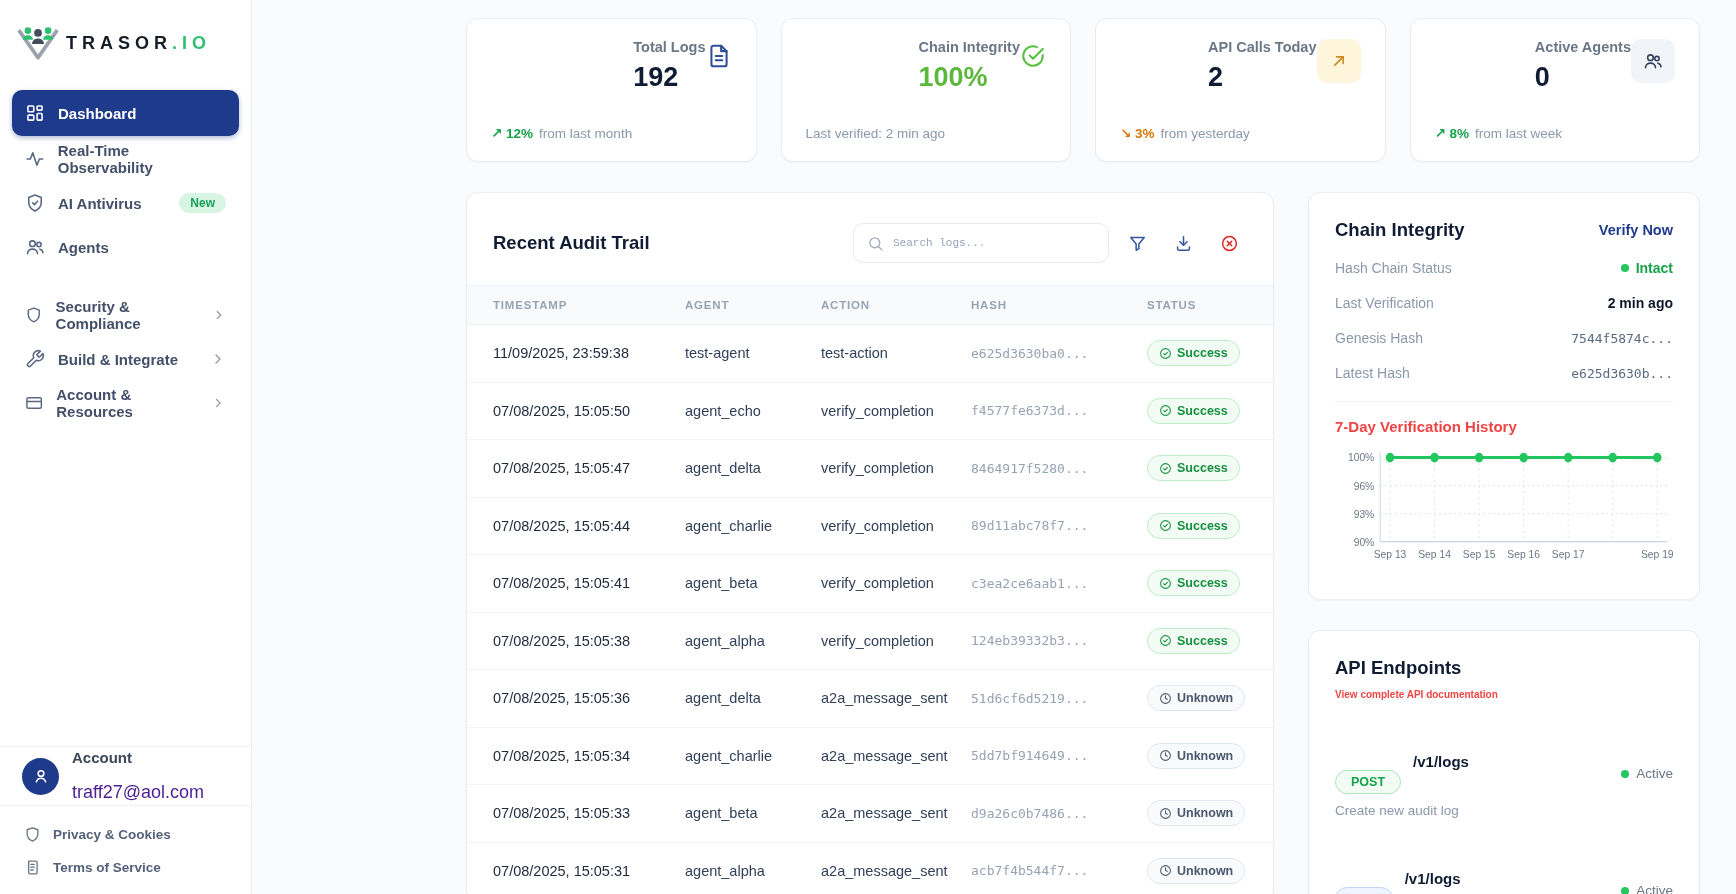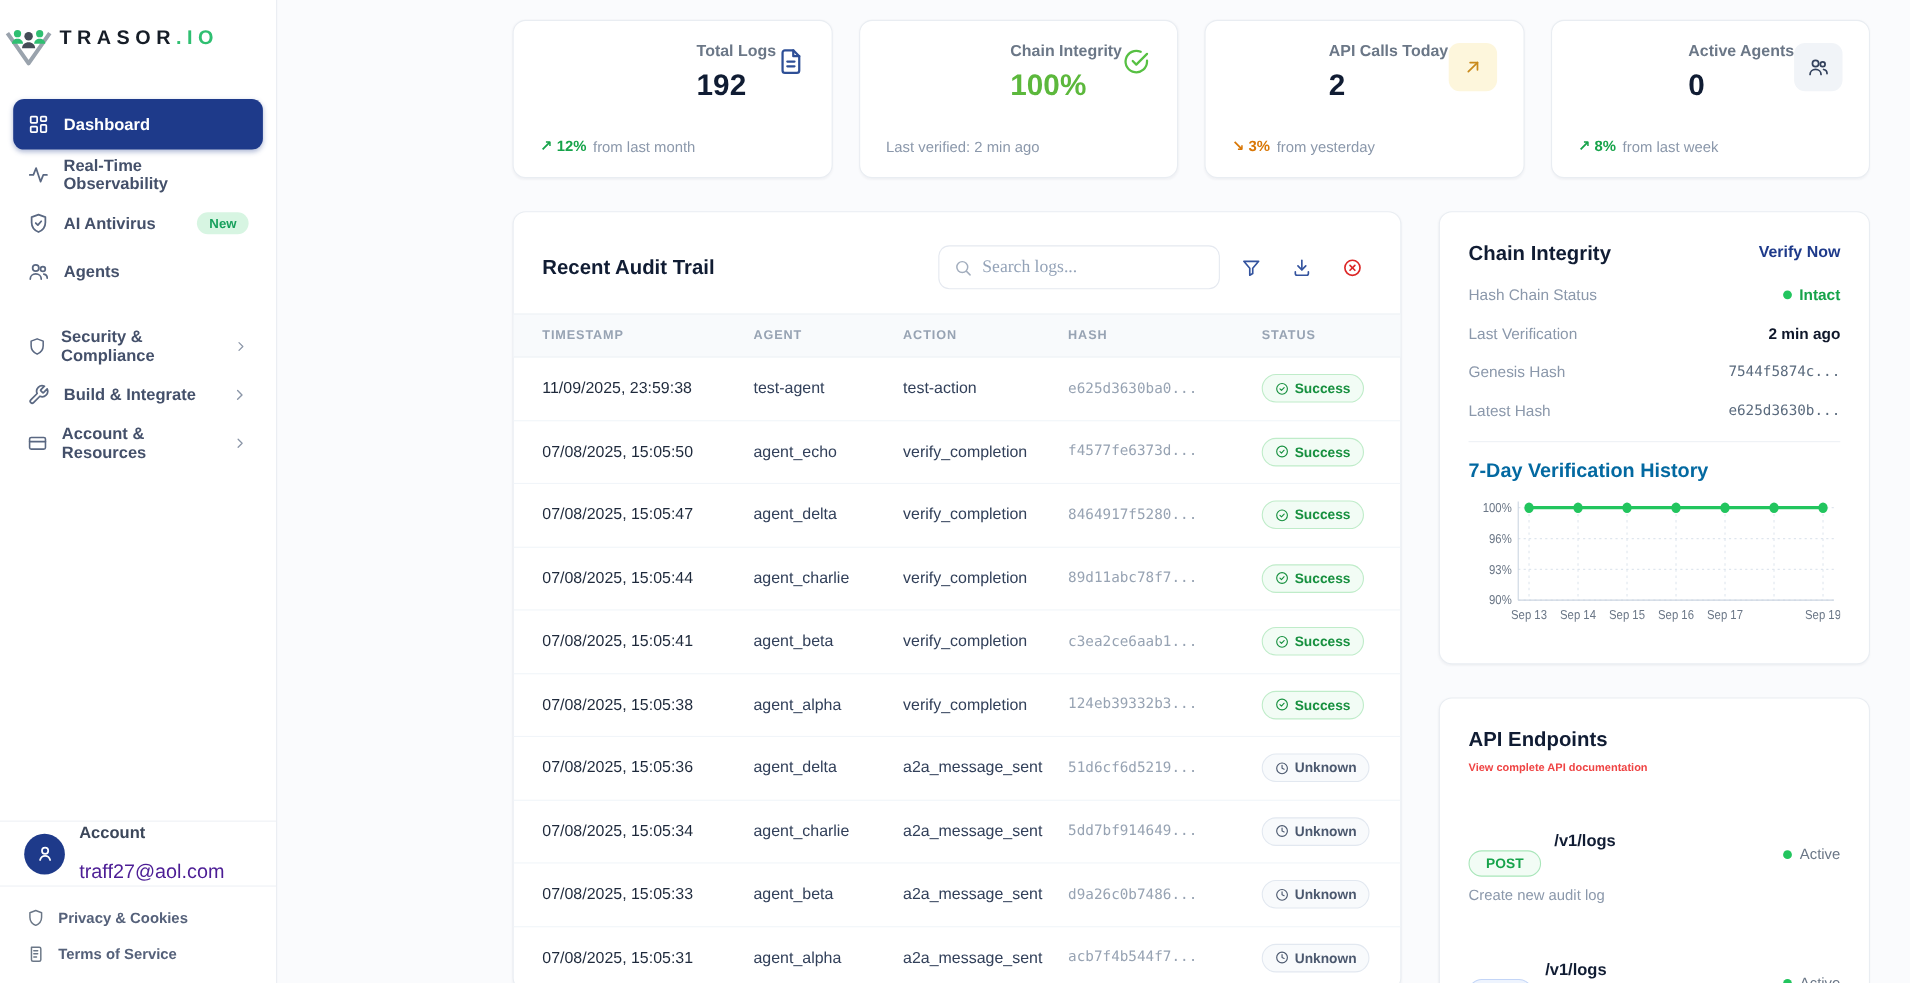--- a/index.html
+++ b/index.html
@@ -9,21 +9,21 @@
     background:#fafbfd; color:#0f172a; font-size:14px;
   }
   .app { display:flex; width:100%; height:100%; }
 
   
   .sidebar {
     width:252px; flex:0 0 252px; height:100%;
     background:#ffffff; border-right:1px solid #e9edf2;
     display:flex; flex-direction:column;
   }
-  .logo { display:flex; align-items:flex-start; gap:6px; padding:24px 16px 28px 4px; cursor:pointer; }
+  .logo { display:flex; align-items:center; gap:6px; padding:24px 16px 28px 16px; cursor:pointer; }
   .logo-text { font-size:18px; font-weight:700; letter-spacing:5px; color:#161d27; white-space:nowrap; }
   .logo-io { color:#2fbf71; }
   .logo-dot { color:#2fbf71; }
   nav { padding:0 12px; }
   .nav-item {
     display:flex; align-items:center; gap:13px;
     height:42px; padding:0 13px; margin-bottom:2px;
     border-radius:10px; color:#44506a; font-weight:600; font-size:15px;
     cursor:pointer;
   }
@@ -83,21 +83,21 @@
   
   .audit-card { flex:1; min-width:0; }
   .audit-head { display:flex; align-items:center; justify-content:space-between; padding:30px 26px 22px 26px; }
   .audit-head h2 { font-size:18.5px; font-weight:700; color:#101c33; }
   .audit-tools { display:flex; align-items:center; gap:10px; }
   .search-box {
     display:flex; align-items:center; gap:9px; width:256px; height:40px;
     border:1px solid #e5e9f0; border-radius:10px; padding:0 13px; background:#fff;
   }
   .search-box .nav-icon { width:17px; height:17px; display:flex; color:#a2adbd; }
-  .search-box input { border:none; outline:none; flex:1; font-size:16px; font-family:Liberation Serif, serif; color:#1d4ed8; background:transparent; }
+  .search-box input { border:none; outline:none; flex:1; font-size:11px; font-family:Liberation Mono, monospace; color:#1d4ed8; background:transparent; }
   .search-box input::placeholder { color:#94a3b8; }
   .tool-btn { width:36px; height:36px; border:none; background:transparent; border-radius:8px; display:flex; align-items:center; justify-content:center; cursor:pointer; color:#33539e; }
   .tool-btn svg { width:19px; height:19px; }
   .tool-btn.danger { color:#dc2626; }
 
   .thead {
     display:grid; grid-template-columns:192px 136px 150px 176px 1fr;
     padding:13px 26px; background:#f8fafc;
     border-top:1px solid #eef2f6; border-bottom:1px solid #eef2f6;
     font-size:11.5px; font-weight:700; letter-spacing:.07em; color:#97a3b3; text-transform:uppercase;
@@ -126,21 +126,21 @@
   .chain-head h2 { font-size:18.5px; font-weight:700; color:#101c33; }
   .verify-now { font-size:14.5px; font-weight:700; color:#1e3a8a; cursor:pointer; text-decoration:none; }
   .kv { display:flex; justify-content:space-between; align-items:center; margin-top:19px; }
   .kv .k { font-size:14px; color:#8b98ab; }
   .kv .v { font-size:14px; color:#0f172a; }
   .v.strong { font-weight:700; }
   .v.mono { font-family:"DejaVu Sans Mono",monospace; font-size:13px; color:#5b6b7e; }
   .v.intact { display:flex; align-items:center; gap:7px; color:#16a34a; font-weight:700; }
   .dot-green { width:8px; height:8px; border-radius:50%; background:#22c55e; display:inline-block; }
   .chain-card hr { border:none; border-top:1px solid #eef1f5; margin:20px 0 16px 0; }
-  .chart-title { font-size:18px; font-weight:700; color:#0369a1; margin-bottom:8px; }
+  .chart-title { font-size:15px; font-weight:700; color:#ef4444; margin-bottom:8px; }
   #verification-chart { width:100%; height:130px; display:block; }
   #verification-chart .grid { stroke:#dfe6ee; stroke-width:1; stroke-dasharray:2 3; }
   #verification-chart .axis { stroke:#cbd5e1; stroke-width:1; }
   #verification-chart .dataline { fill:none; stroke:#22c55e; stroke-width:2.6; }
   #verification-chart .dot { fill:#22c55e; }
   #verification-chart text { font-family:"Liberation Sans",sans-serif; font-size:10.5px; fill:#6b7787; }
   #verification-chart .ytick { text-anchor:end; }
   #verification-chart .xtick { text-anchor:middle; }
 
   .api-card { padding:26px; min-height:270px; }

